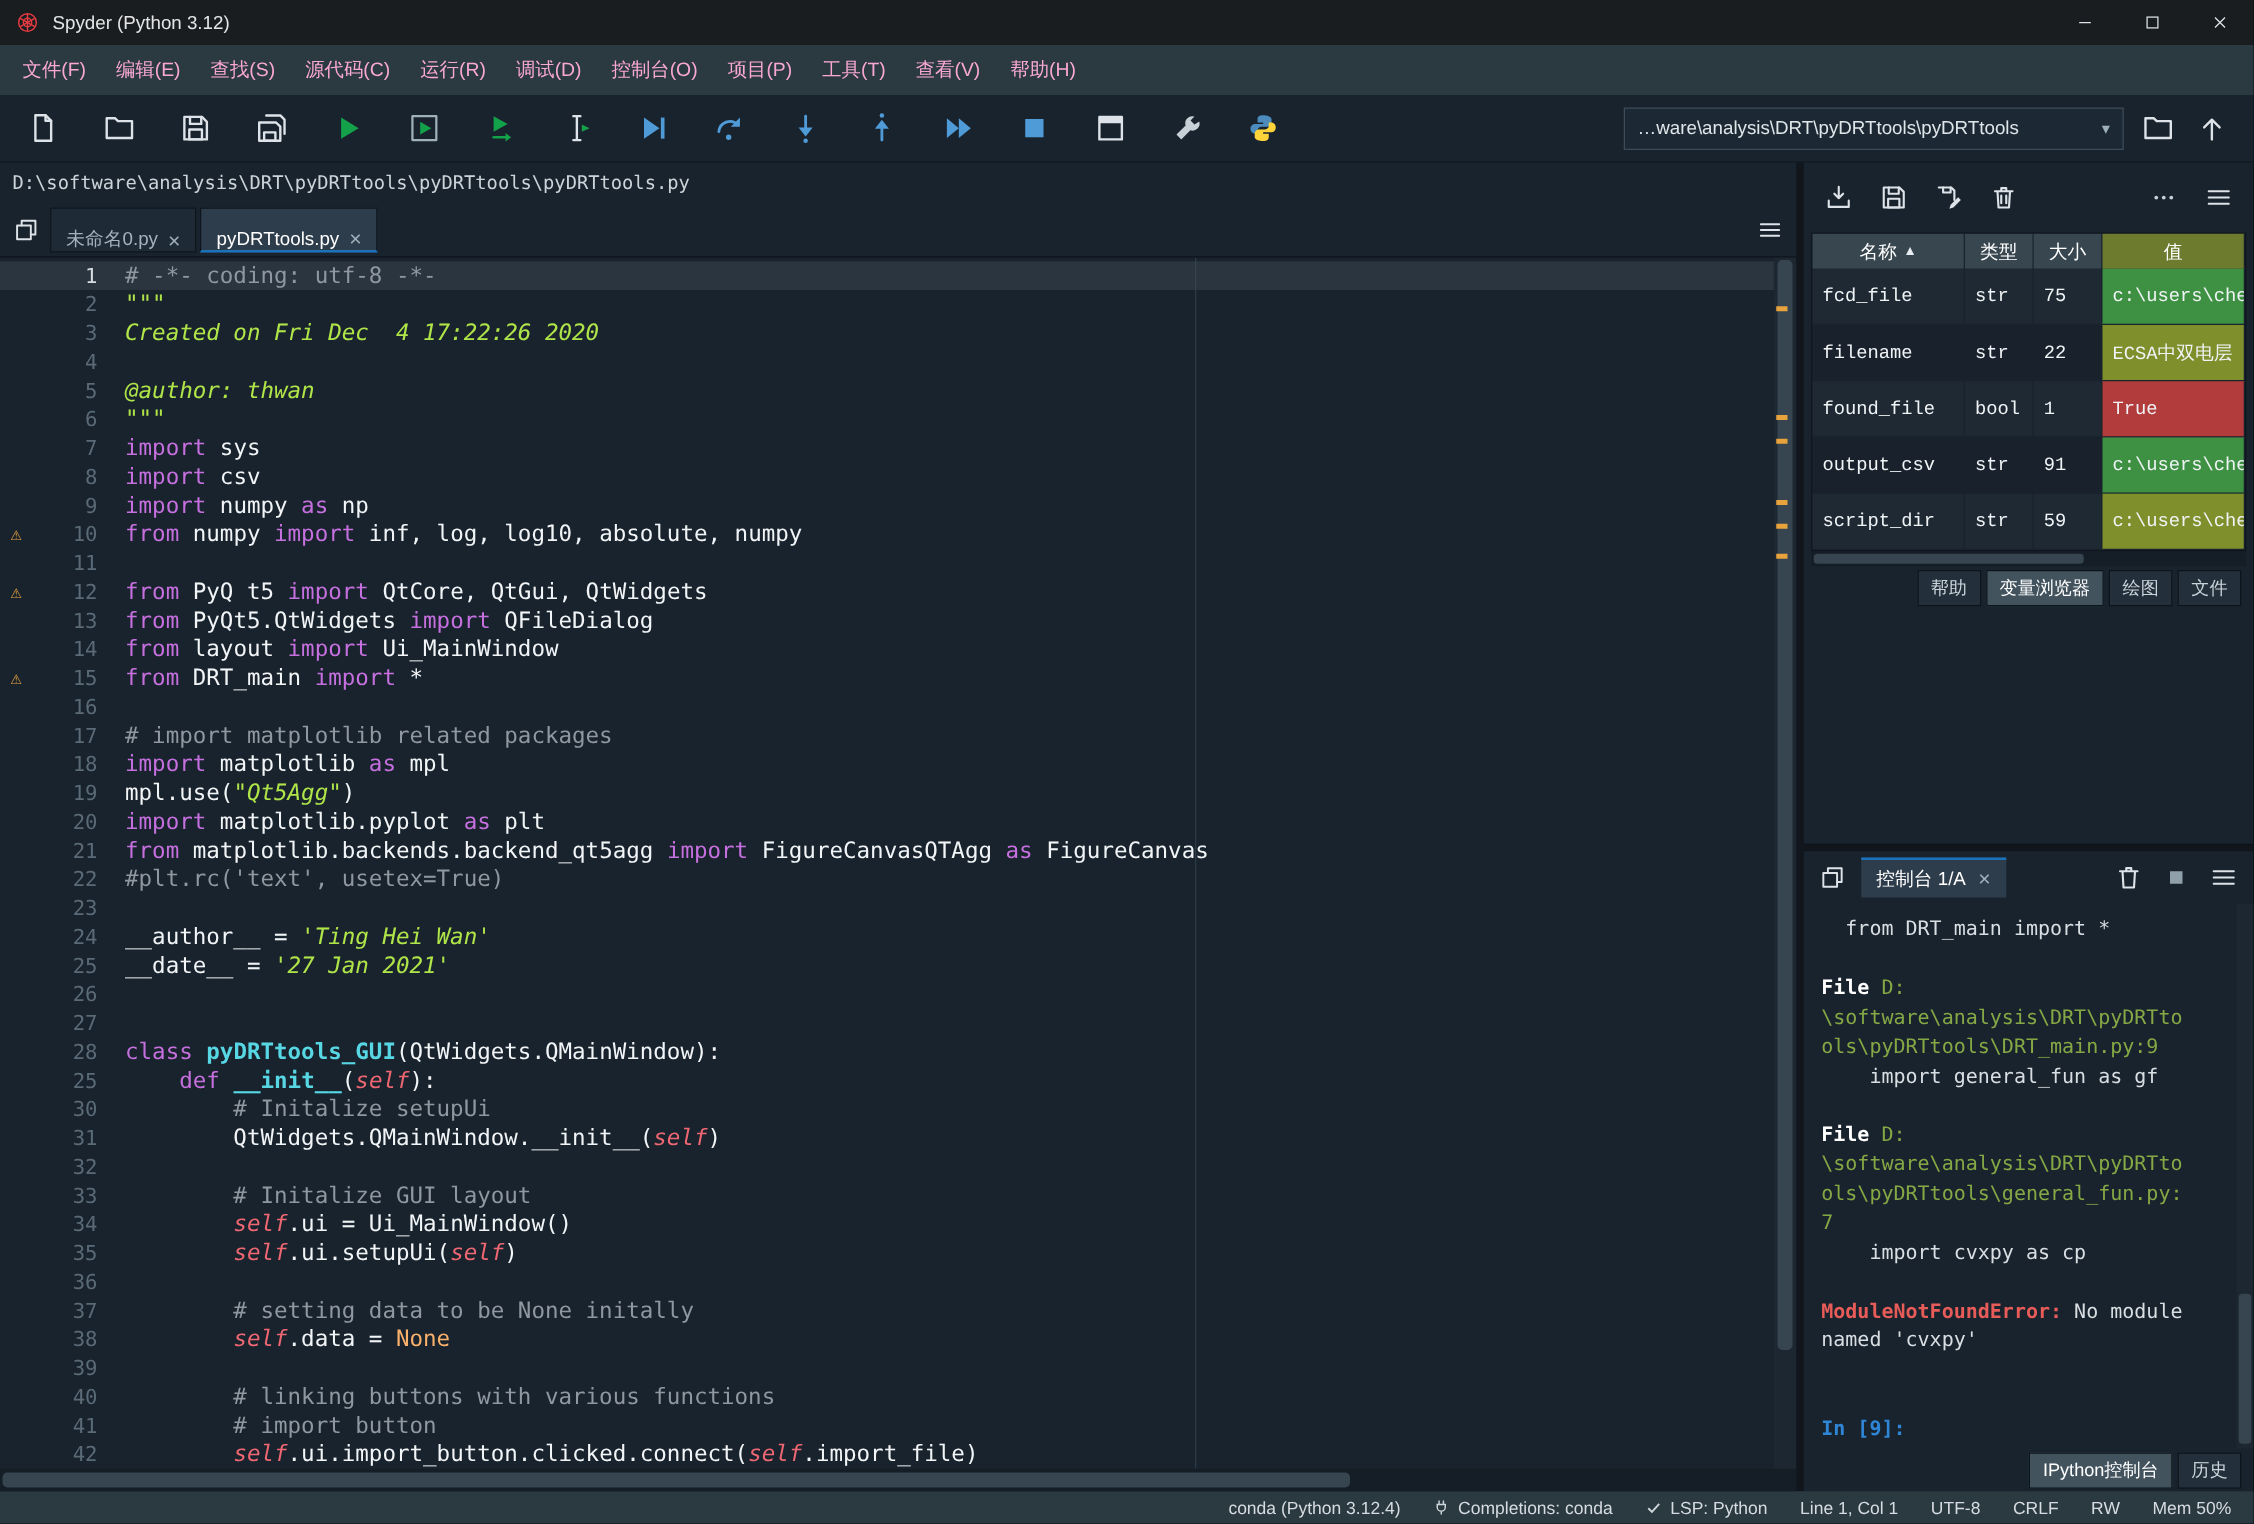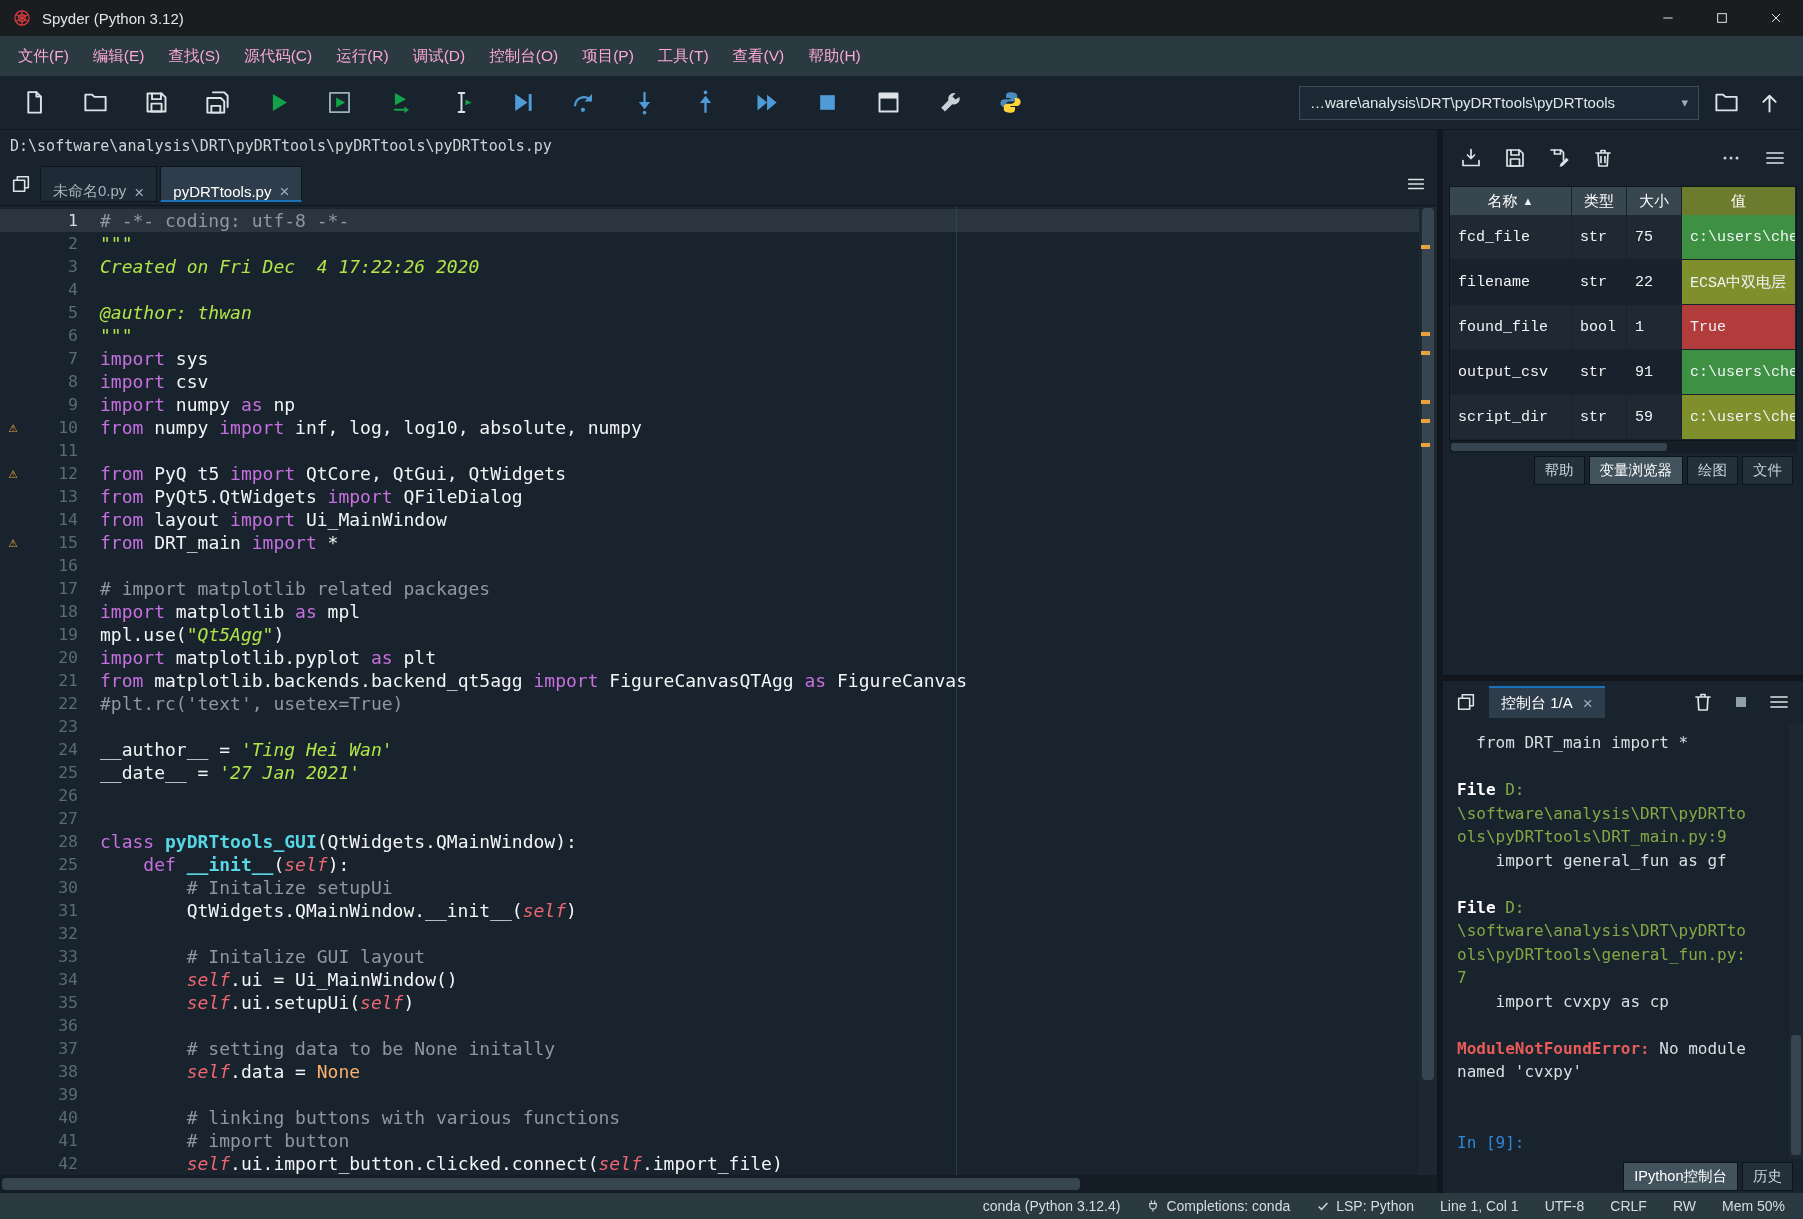--- a/index.html
+++ b/index.html
@@ -98,21 +98,21 @@
 .console-panel{flex:1;display:flex;flex-direction:column;min-height:0}
 .console-tabbar{height:42px;flex:none;display:flex;align-items:center;gap:10px;padding:0 10px}
 .ctab{display:flex;align-items:center;gap:10px;height:32px;padding:0 12px;background:#2e3d4b;border-top:2px solid var(--accent_blue);color:#fff;font-size:15px}
 .console-spacer{flex:1}
 .console-body{flex:1;position:relative;overflow:hidden;padding:8px 18px 0 14px;font-family:"DejaVu Sans Mono",monospace;font-size:16px}
 .console-line{height:23.5px;line-height:23.5px;white-space:pre}
 .cl-w{color:#d9dee3}
 .cl-wb{color:#ffffff;font-weight:bold}
 .cl-g{color:var(--console_green)}
 .cl-r{color:var(--console_red);font-weight:bold}
-.cl-b{color:var(--console_blue);font-weight:normal}
+.cl-b{color:var(--console_blue);font-weight:bold}
 .console-vscroll{position:absolute;right:0;top:0;bottom:0;width:14px;background:#1c2731}
 .console-vthumb{position:absolute;left:2px;right:2px;bottom:4px;height:120px;background:#36454f;border-radius:3px}
 
 
 .statusbar{height:26px;flex:none;background:#2b3940;display:flex;align-items:center;justify-content:flex-end;gap:26px;padding-right:18px;font-size:14px;color:#d6dce1}
 .status-item{display:flex;align-items:center;gap:6px}
 .status-icon{display:flex;align-items:center}
 </style>
 </head>
 <body>

